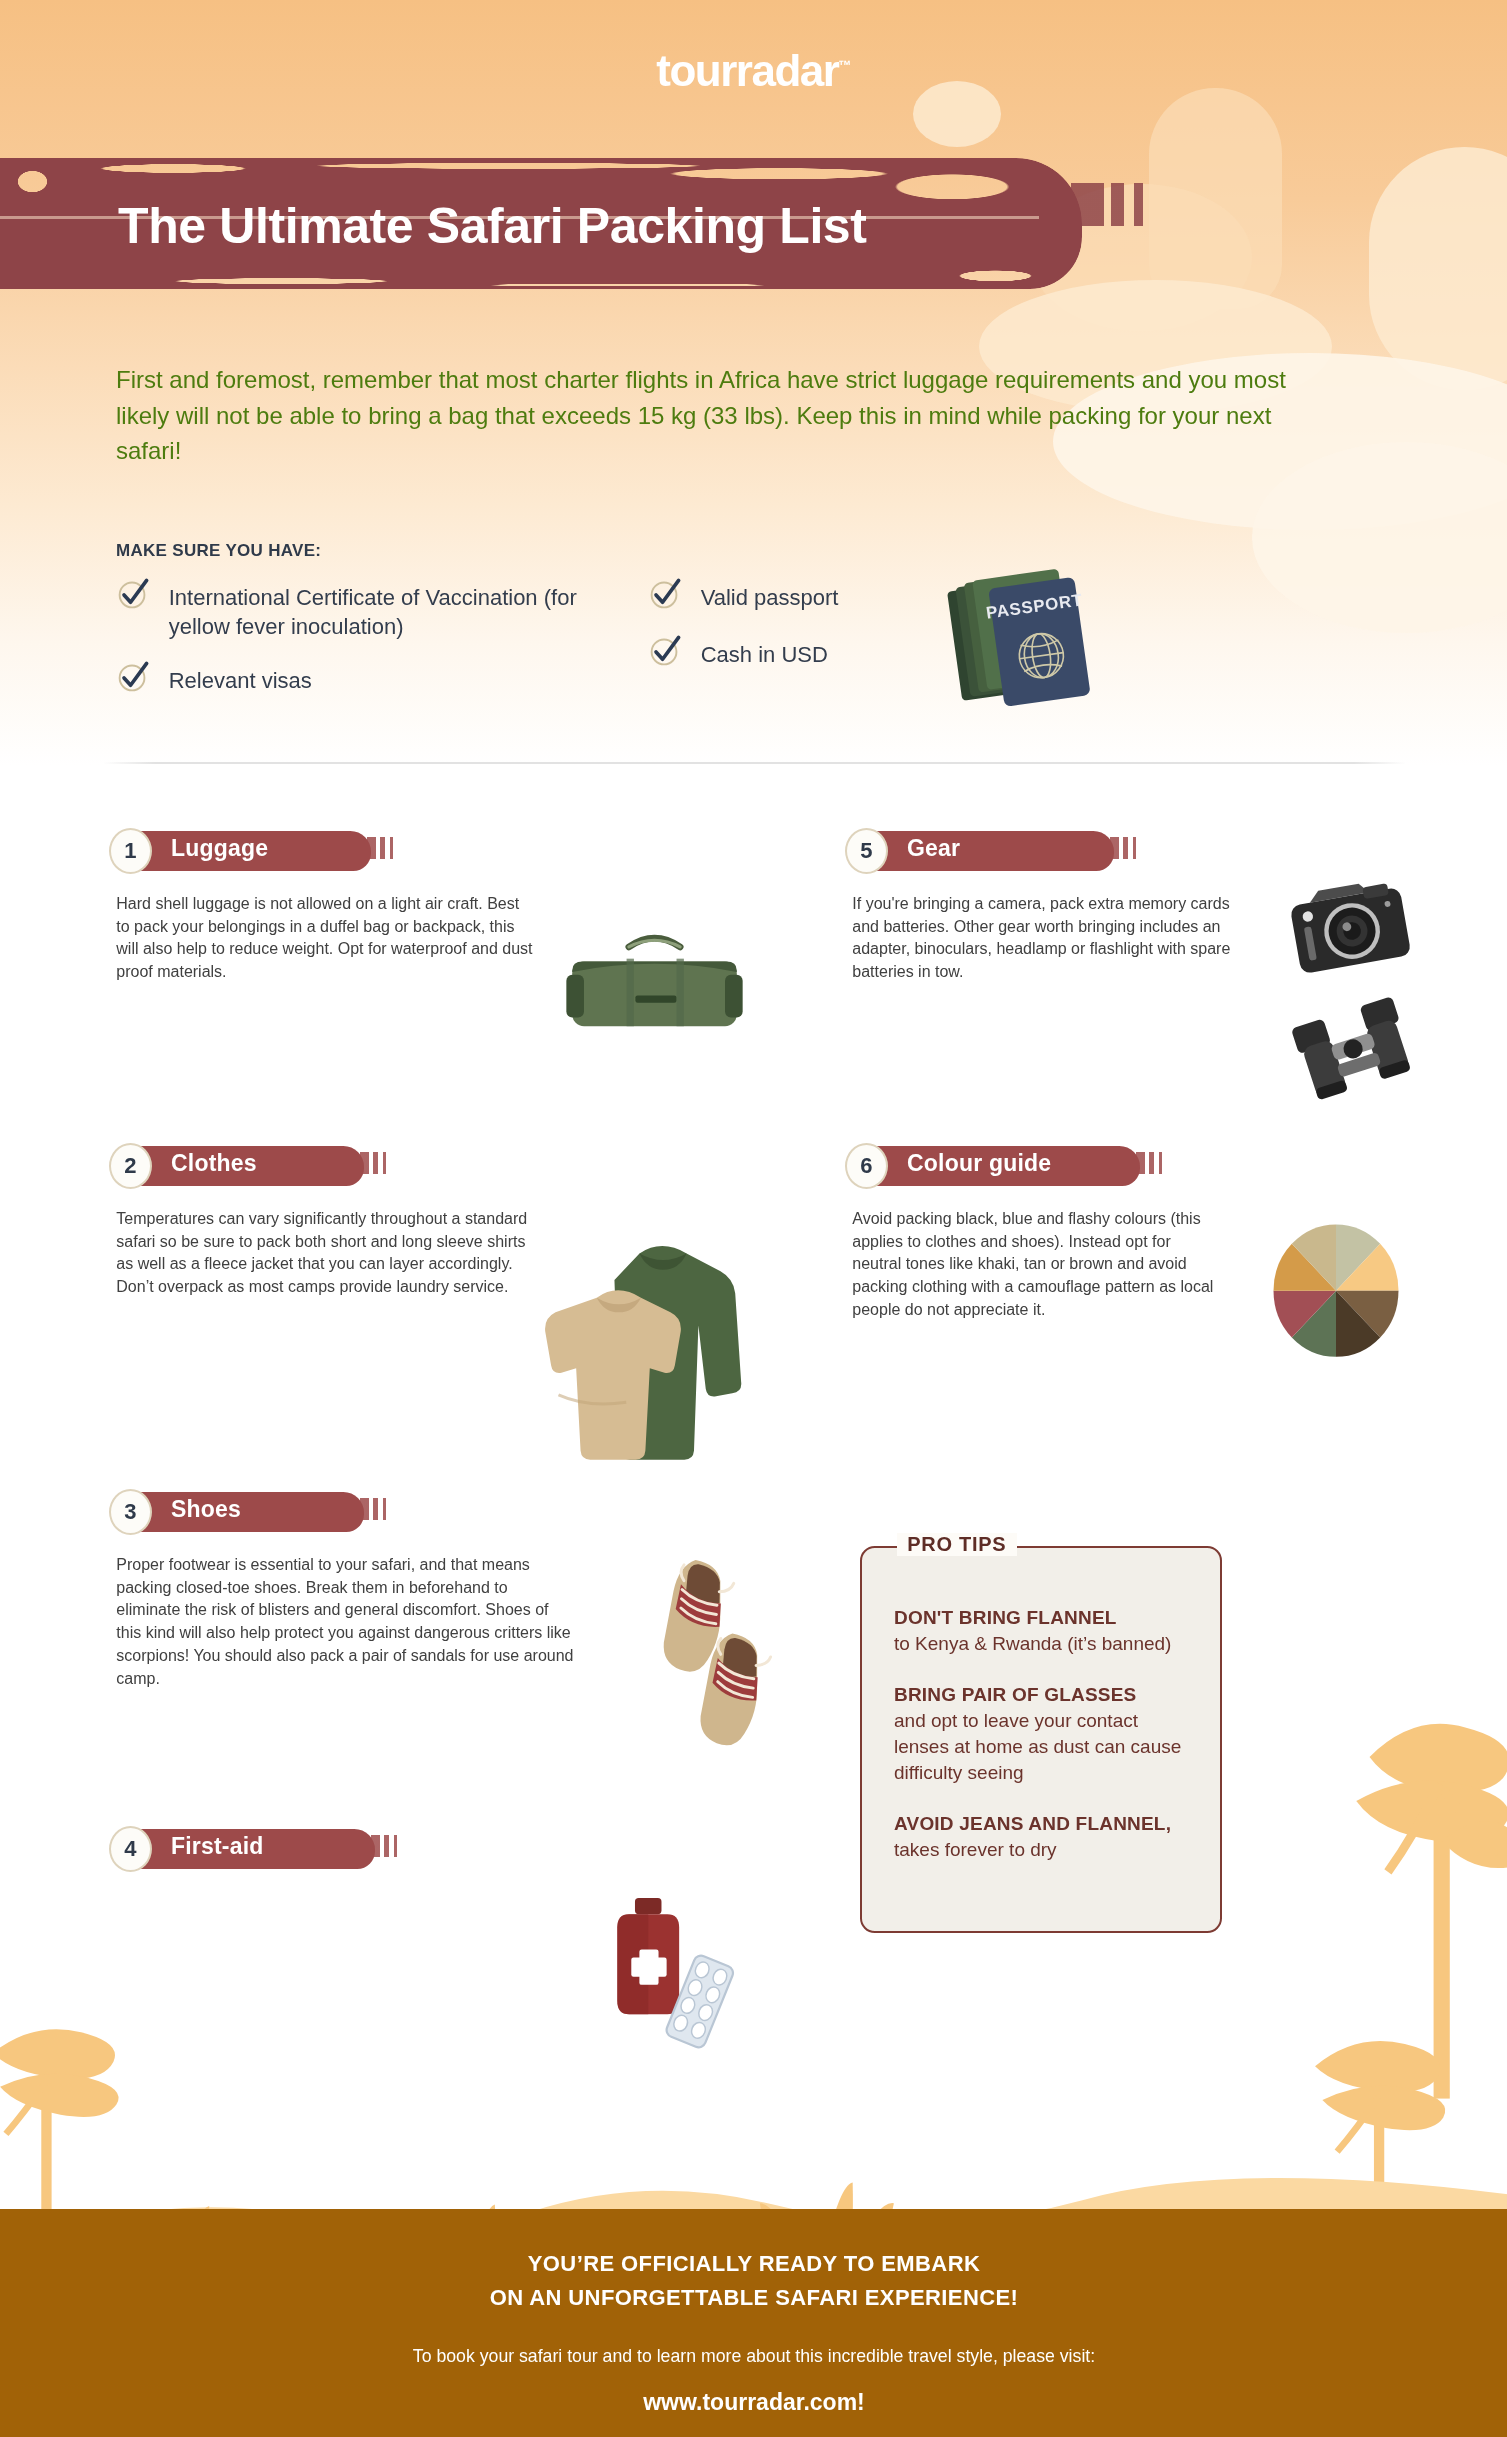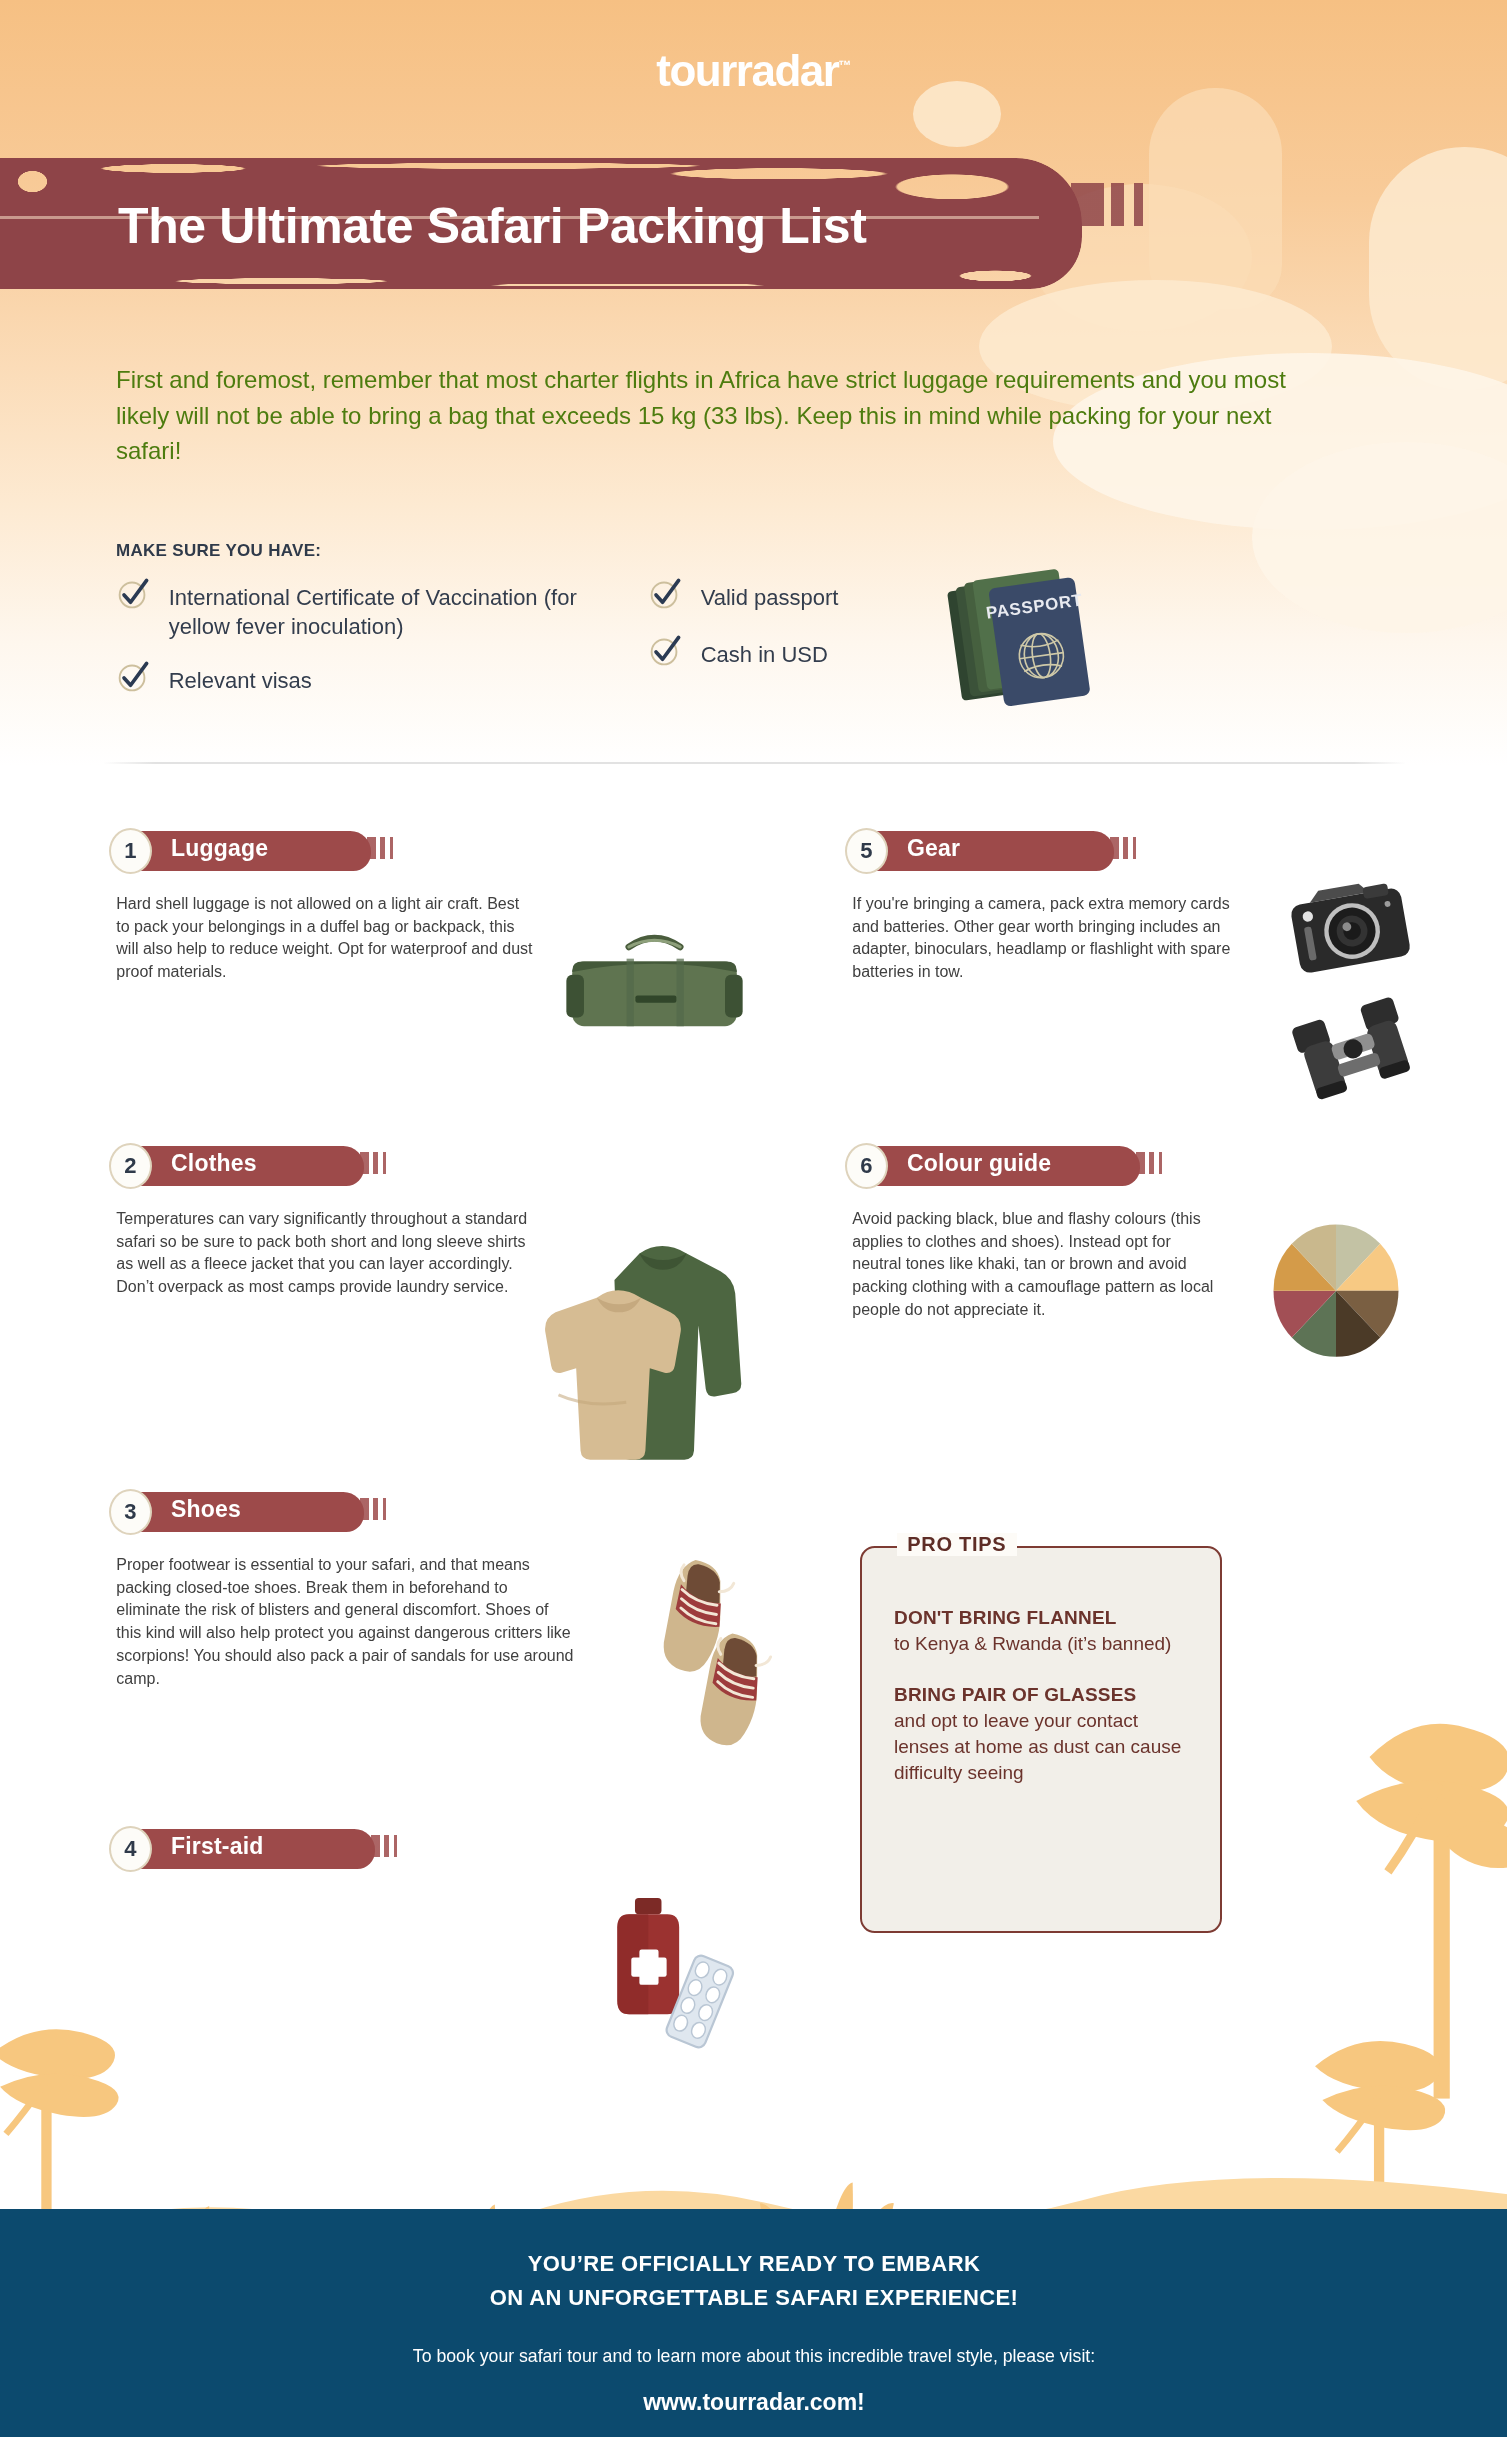--- a/index.html
+++ b/index.html
@@ -142,21 +142,21 @@
   .tip { margin-bottom:25px; }
   .tip-h { font-size:19px; font-weight:700; color:#6b332c; letter-spacing:0.2px; line-height:1.35;}
   .tip-b { font-size:19px; color:#6b332c; line-height:1.38; }
 
   
   .landscape { position:absolute; left:0; top:1620px; width:1508px; height:818px; overflow:hidden; pointer-events:none;}
 
   
   .footer {
     position:absolute; left:0; top:2209px; width:1508px; height:229px;
-    background:#0c4a6e; color:#fff; text-align:center; z-index:5;
+    background:#a16207; color:#fff; text-align:center; z-index:5;
   }
   .footer-l1 { padding-top:38px; font-size:22px; font-weight:700; letter-spacing:0.4px; line-height:1.55;}
   .footer-sub { margin-top:31px; font-size:17.7px; font-weight:400; }
   .footer-url { margin-top:22px; font-size:23px; font-weight:700; }
 </style>
 </head>
 <body>
 
 <div class="sky">
   <div class="cloud" style="left:1149px;top:88px;width:133px;height:221px;border-radius:66px 66px 44px 44px;"></div>
@@ -423,20 +423,24 @@
   <div class="protips-legend">PRO TIPS</div>
   <div class="protips-inner">
     <div class="tip">
       <div class="tip-h">DON'T BRING FLANNEL</div>
       <div class="tip-b">to Kenya &amp; Rwanda (it’s banned)</div>
     </div>
     <div class="tip">
       <div class="tip-h">BRING PAIR OF GLASSES</div>
       <div class="tip-b">and opt to leave your contact lenses at home as dust can cause difficulty seeing</div>
     </div>
+    <div class="tip">
+      <div class="tip-h">AVOID JEANS AND FLANNEL,</div>
+      <div class="tip-b">takes forever to dry</div>
+    </div>
   </div>
 </div>
 
 <div class="landscape">
   <svg width="1508" height="818" viewBox="0 0 2048 1111" style="position:absolute;left:0;top:0;">
 
     <g fill="#f7c77f">
       <rect x="1947" y="220" width="22" height="430"></rect>
       <path d="M1860 186 q60 -60 130 -40 q70 18 58 56 q-10 34 -78 32 q-76 -2 -110 -48 z"></path>
       <path d="M1842 246 q70 -40 148 -22 q72 18 56 50 q-18 34 -94 26 q-78 -10 -110 -54 z"></path>

